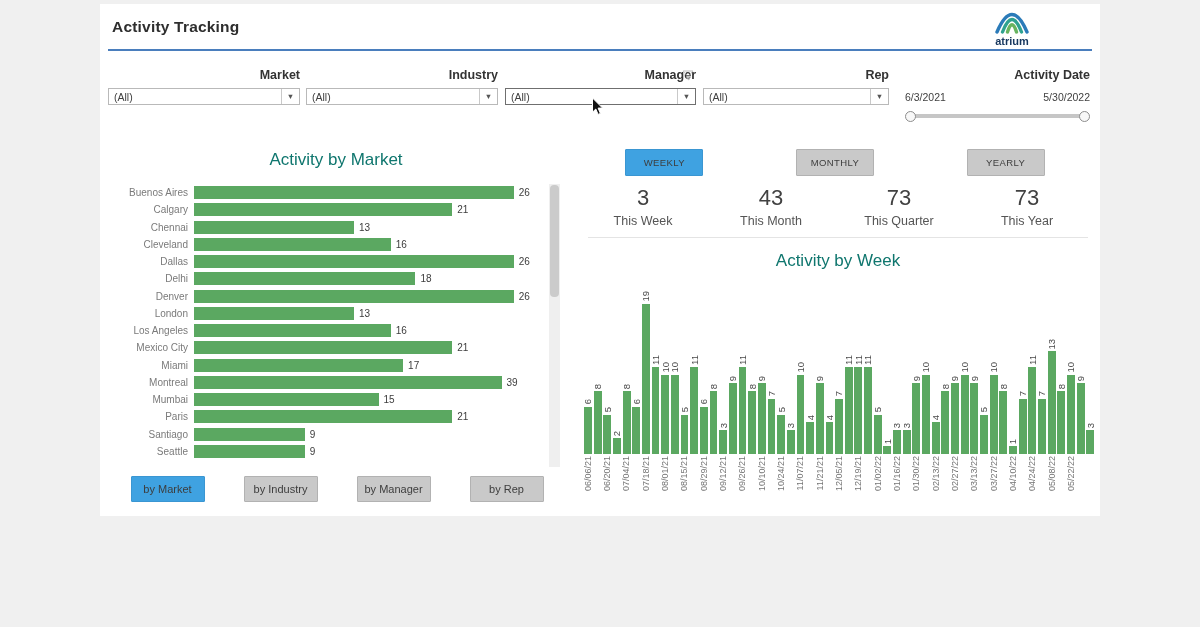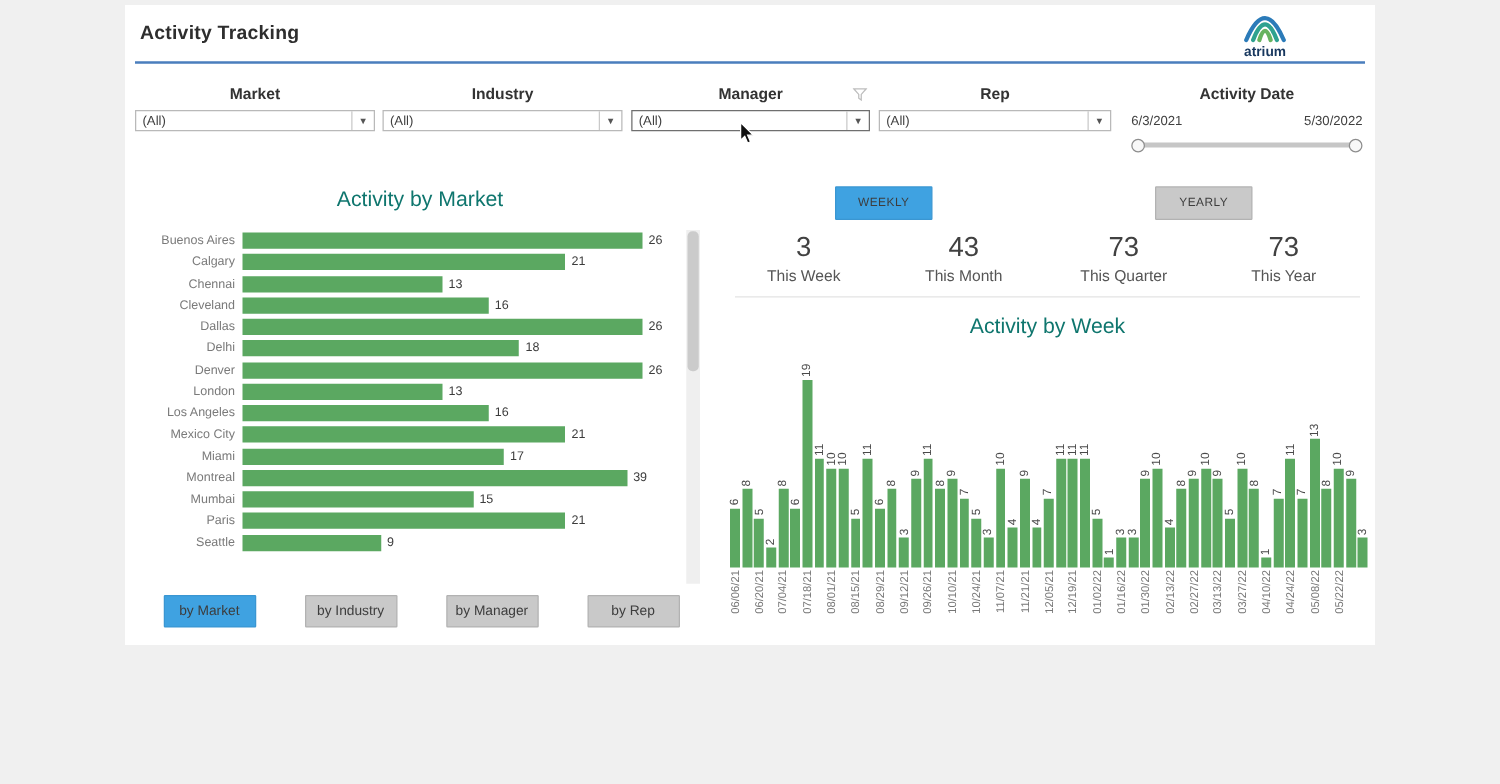--- a/index.html
+++ b/index.html
@@ -3,21 +3,21 @@
 <meta charset="utf-8">
 <style>
   html,body{margin:0;padding:0}
   body{width:1200px;height:627px;background:#f0f0f0;font-family:"Liberation Sans",sans-serif;position:relative;overflow:hidden}
   .dashboard{position:absolute;left:100px;top:4px;width:1000px;height:512px;background:#ffffff}
   .abs{position:absolute}
   .title{left:12px;top:14px;font-size:15.5px;font-weight:bold;color:#2e2e2e;letter-spacing:.2px}
   .logo{left:886px;top:1px;width:52px;text-align:center}
   .logo-text{font-size:11px;font-weight:bold;color:#17375e;margin-top:-4px}
   .rule{left:8px;top:45px;width:984px;height:2px;background:#4a7ebd}
-  .flabel{top:64px;text-align:center;font-weight:bold;font-size:12.5px;color:#333}
+  .flabel{top:64px;text-align:right;font-weight:bold;font-size:12.5px;color:#333}
   .fl0{left:8px;width:192px}.fl1{left:206px;width:192px}.fl2{left:405px;width:191px}.fl3{left:603px;width:186px}.fl4{left:805px;width:185px}
   .dd{top:84px;height:17px;border:1px solid #b9b9b9;background:#fff;display:flex;align-items:center;justify-content:space-between;box-sizing:border-box;font-size:10.5px;color:#404040;cursor:default}
   .dd .val{padding-left:5px}
   .dd .arr{width:17px;align-self:stretch;border-left:1px solid #c9c9c9;display:flex;align-items:center;justify-content:center;font-size:7.5px;color:#555}
   .dd0{left:8px;width:192px}.dd1{left:206px;width:192px}.dd2{left:405px;width:191px;border-color:#6f6f6f}.dd3{left:603px;width:186px}
   .funnel{left:582px;top:66px}
   .cursor{left:491px;top:93px}
   .date-row{left:805px;top:87px;width:185px;display:flex;justify-content:space-between;font-size:10.5px;color:#3f3f3f}
   .slider{left:805px;top:105px;width:185px;height:14px}
   .slider .track{position:absolute;left:3px;right:3px;top:5px;height:4px;background:#c6c6c6;border-radius:2px}
@@ -178,20 +178,25 @@
         <div class="mlabel">Mumbai</div>
         <div class="mbar" style="width: 184.5px; background: rgb(91, 168, 97);"></div>
         <div class="mval">15</div>
       </div>
       <div class="mrow">
         <div class="mlabel">Paris</div>
         <div class="mbar" style="width: 258.3px; background: rgb(91, 168, 97);"></div>
         <div class="mval">21</div>
       </div>
       <div class="mrow">
+        <div class="mlabel">Santiago</div>
+        <div class="mbar" style="width: 110.7px; background: rgb(91, 168, 97);"></div>
+        <div class="mval">9</div>
+      </div>
+      <div class="mrow">
         <div class="mlabel">Seattle</div>
         <div class="mbar" style="width: 110.7px; background: rgb(91, 168, 97);"></div>
         <div class="mval">9</div>
       </div>
     </div>
   <div class="abs sb-track"></div>
   <div class="abs sb-thumb"></div>
 
   <div class="abs vbtns">
     <div class="vcell">
@@ -204,20 +209,23 @@
         <div class="btn vbtn" id="vbtn2">by Manager</div>
       </div>
     <div class="vcell">
         <div class="btn vbtn" id="vbtn3">by Rep</div>
       </div>
   </div>
 
   <div class="abs pbtns">
     <div class="pcell">
         <div class="btn pbtn active" id="pbtn0">WEEKLY</div>
+      </div>
+    <div class="pcell">
+        <div class="btn pbtn" id="pbtn1">MONTHLY</div>
       </div>
     <div class="pcell">
         <div class="btn pbtn" id="pbtn3">YEARLY</div>
       </div>
   </div>
 
   <div class="abs kpis">
     <div class="kpi">
       <div class="kpi-v">3</div>
       <div class="kpi-c">This Week</div>

